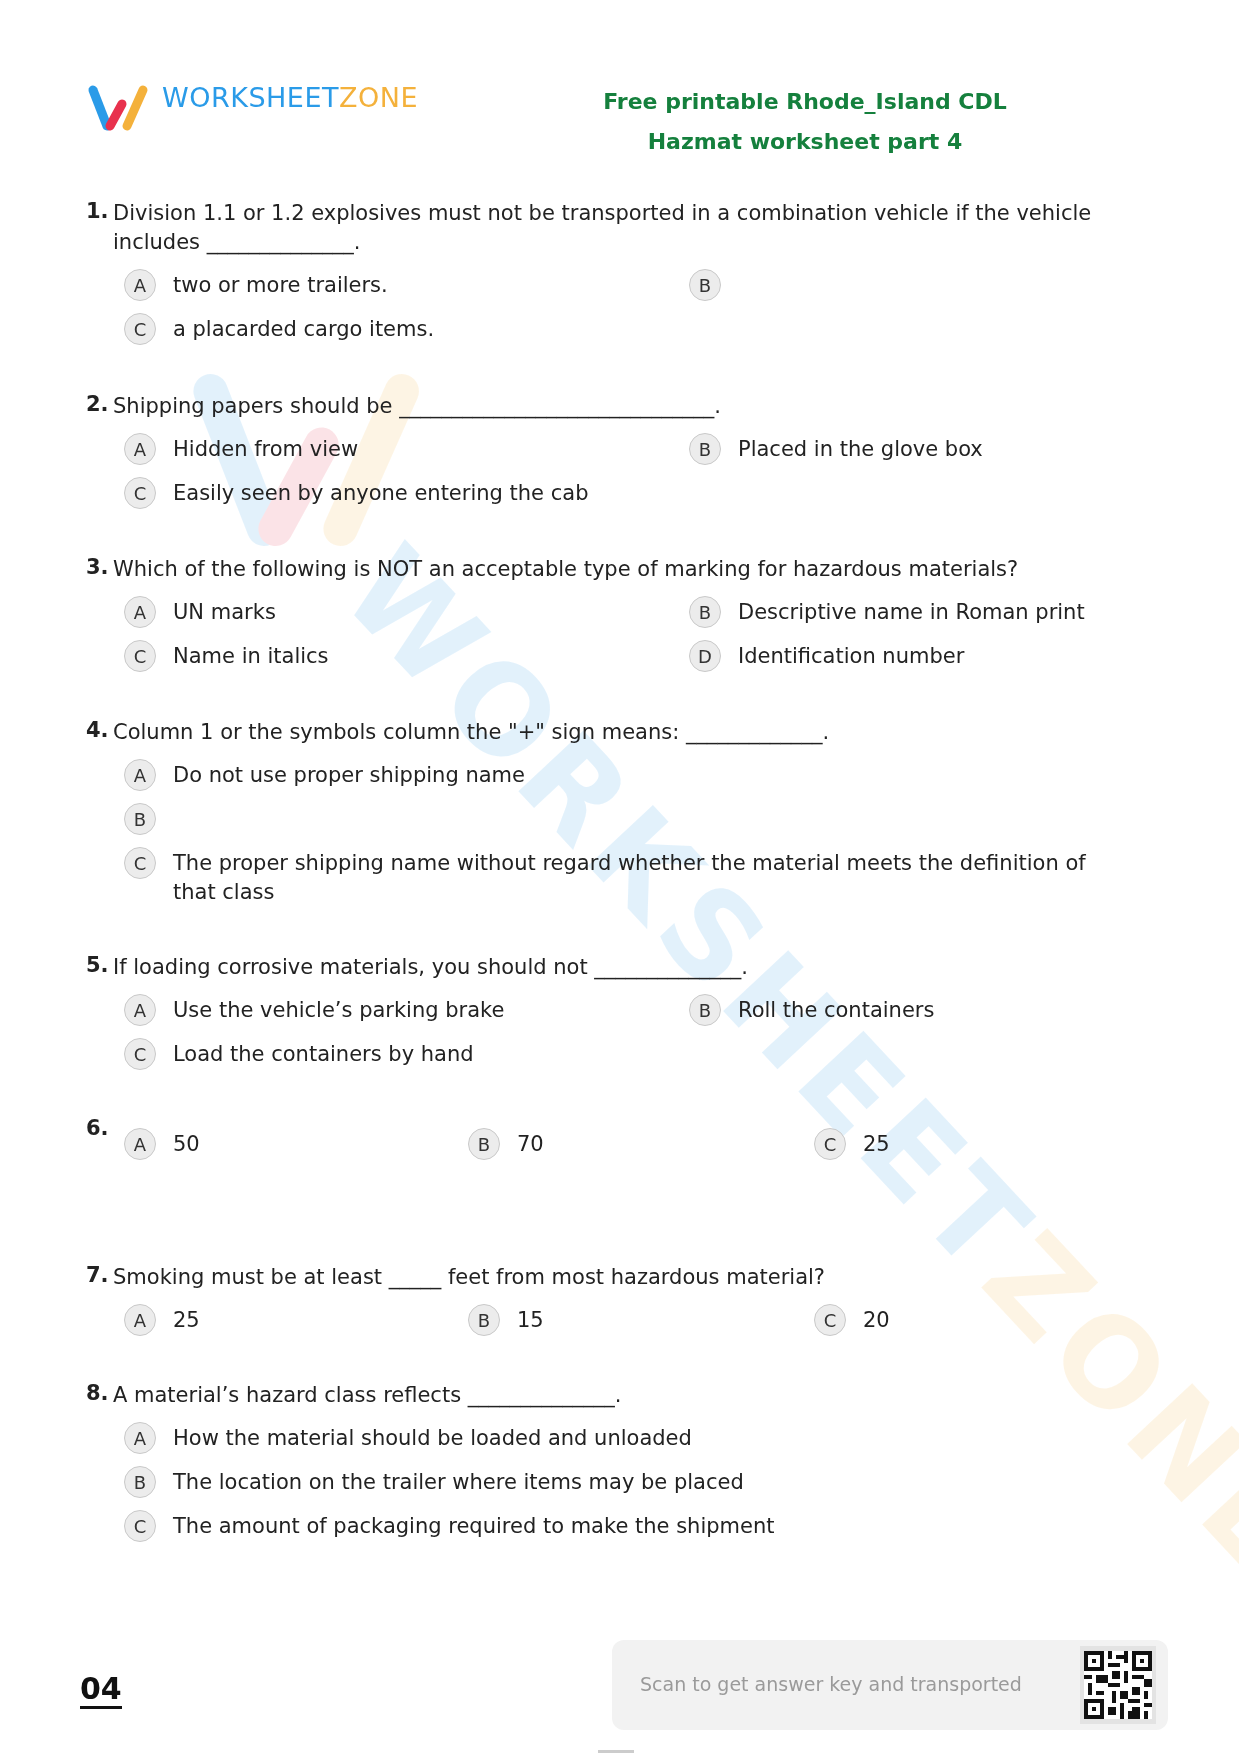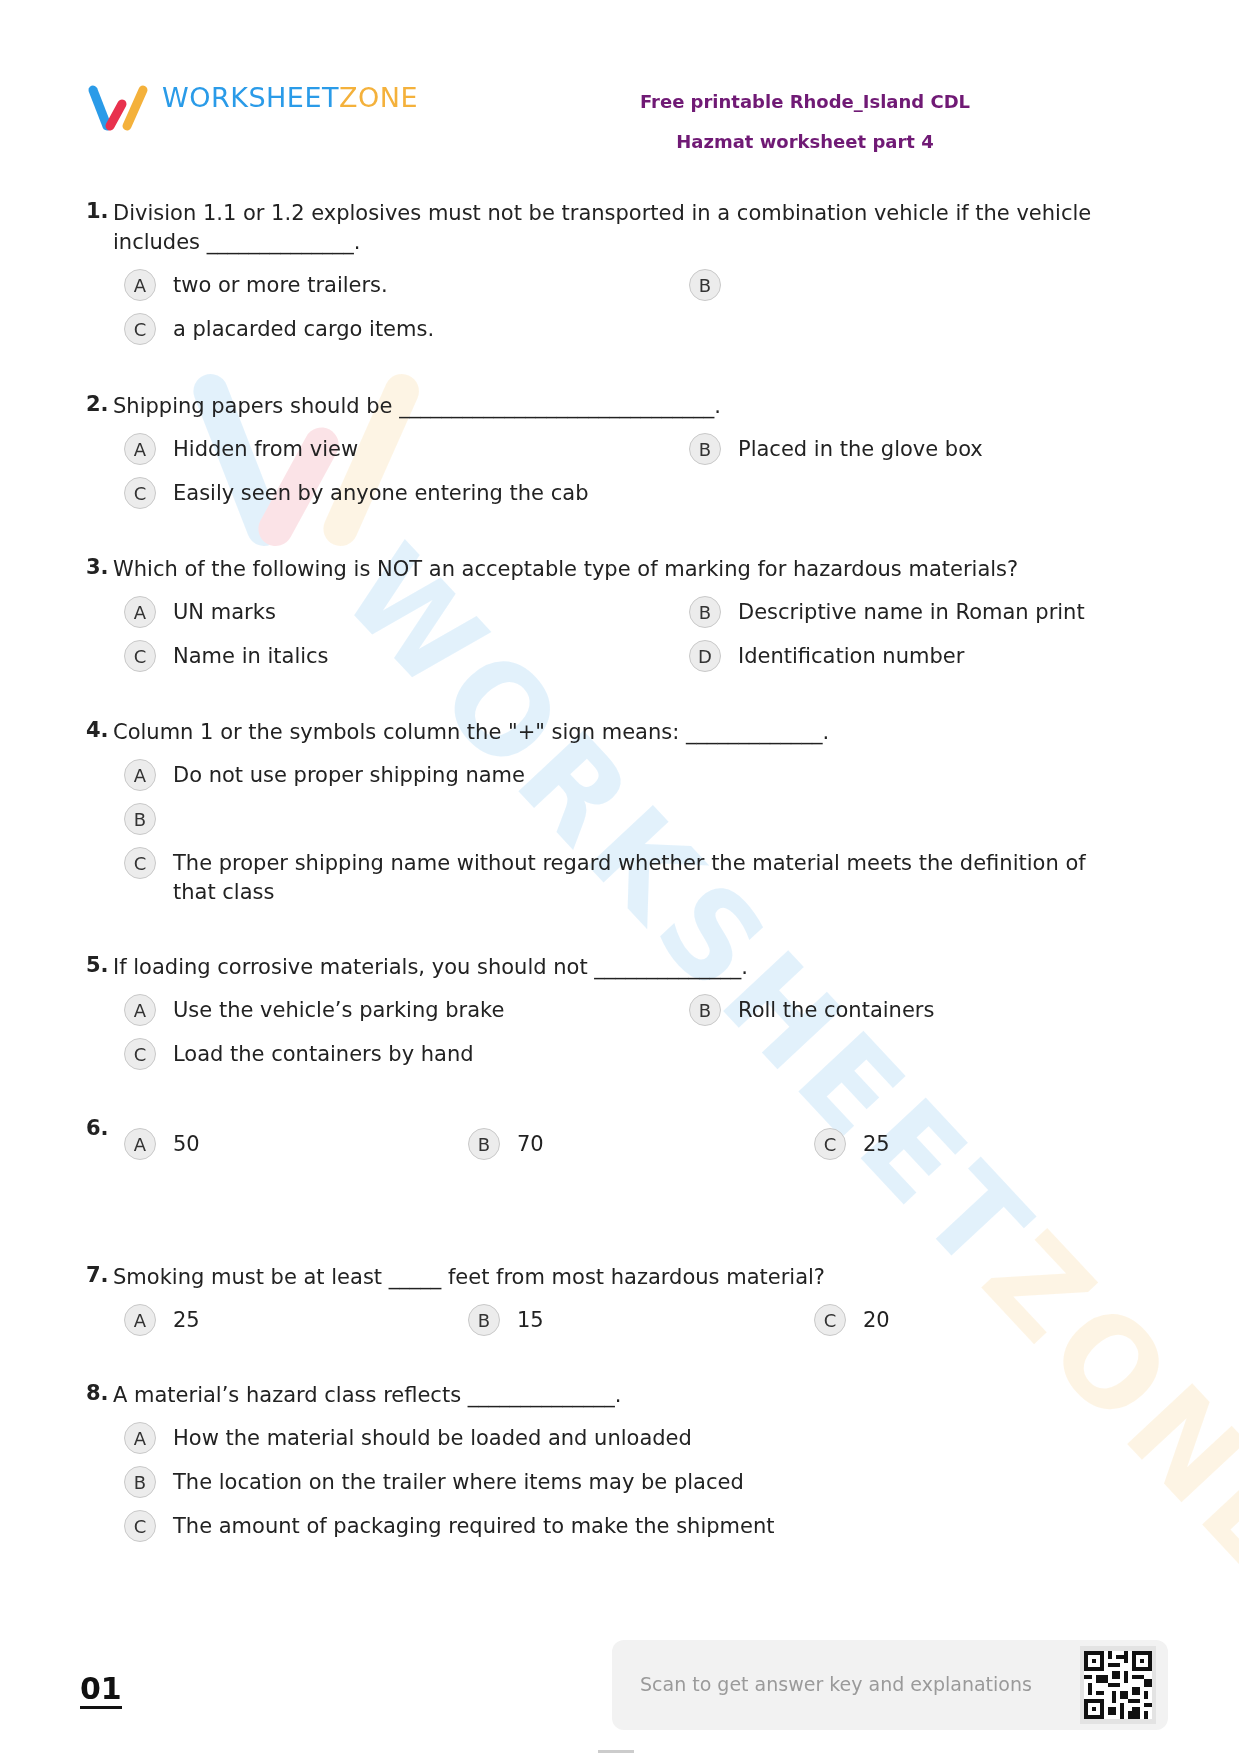--- a/index.html
+++ b/index.html
@@ -4,21 +4,21 @@
 <style>
   html, body { margin:0; padding:0; background:#ffffff; }
   body { width:1239px; height:1754px; position:relative; overflow:hidden;
          font-family:"DejaVu Sans", sans-serif; color:#222222; }
   .logo { position:absolute; left:85px; top:82px; height:52px; display:flex; align-items:flex-start; }
   .logo svg { width:68px; height:52px; }
   .logo-text { margin-left:9px; font-size:27px; letter-spacing:0.5px; font-weight:normal; }
   .logo-text .w1 { color:#2a9be8; }
   .logo-text .w2 { color:#f4b13b; }
   .title { position:absolute; left:520px; width:570px; top:82px; text-align:center;
-           font-size:18px; font-weight:bold; line-height:40px; color:#701a75; }
+           font-size:22px; font-weight:bold; line-height:40px; color:#15803d; }
   .watermark { position:absolute; left:0; top:0; width:1239px; height:1754px; pointer-events:none; overflow:hidden; }
   .wm-text { position:absolute; left:330px; top:700px; font-size:122px; font-weight:bold;
              letter-spacing:8px; transform:rotate(47deg); transform-origin:left top; opacity:0.13; white-space:nowrap; }
   .wm-text .a { color:#2a9be8; } .wm-text .b { color:#f4b13b; }
   .wm-logo { position:absolute; left:180px; top:330px; opacity:0.13; }
   .q { position:absolute; left:86px; width:1060px; }
   .q-num { position:absolute; left:0; top:0; font-weight:bold; font-size:21px; width:36px; }
   .q-text { margin-left:27px; font-size:21px; line-height:29px; }
   .opts { margin-left:38px; margin-top:14px; }
   .opt { display:flex; align-items:flex-start; height:44px; }
@@ -210,24 +210,24 @@
         <span class="circ">B</span>
         <span class="opt-text">The location on the trailer where items may be placed</span>
       </div>
     <div class="opt">
         <span class="circ">C</span>
         <span class="opt-text">The amount of packaging required to make the shipment</span>
       </div>
   </div>
 </div>
 
-<div class="page-num">01</div>
+<div class="page-num">04</div>
 
 <div class="footer-box">
-  <div class="footer-text">Scan to get answer key and explanations</div>
+  <div class="footer-text">Scan to get answer key and transported</div>
   <div class="qr">
     <svg width="68" height="68" viewBox="0 0 17 17" shape-rendering="crispEdges">
       <rect width="17" height="17" fill="#ffffff"></rect>
       <g fill="#111111">
         <rect x="0" y="0" width="5" height="5"></rect>
           <rect x="1" y="1" width="3" height="3" fill="#fff"></rect>
           <rect x="2" y="2" width="1" height="1"></rect>
         <rect x="12" y="0" width="5" height="5"></rect>
           <rect x="13" y="1" width="3" height="3" fill="#fff"></rect>
           <rect x="14" y="2" width="1" height="1"></rect>

